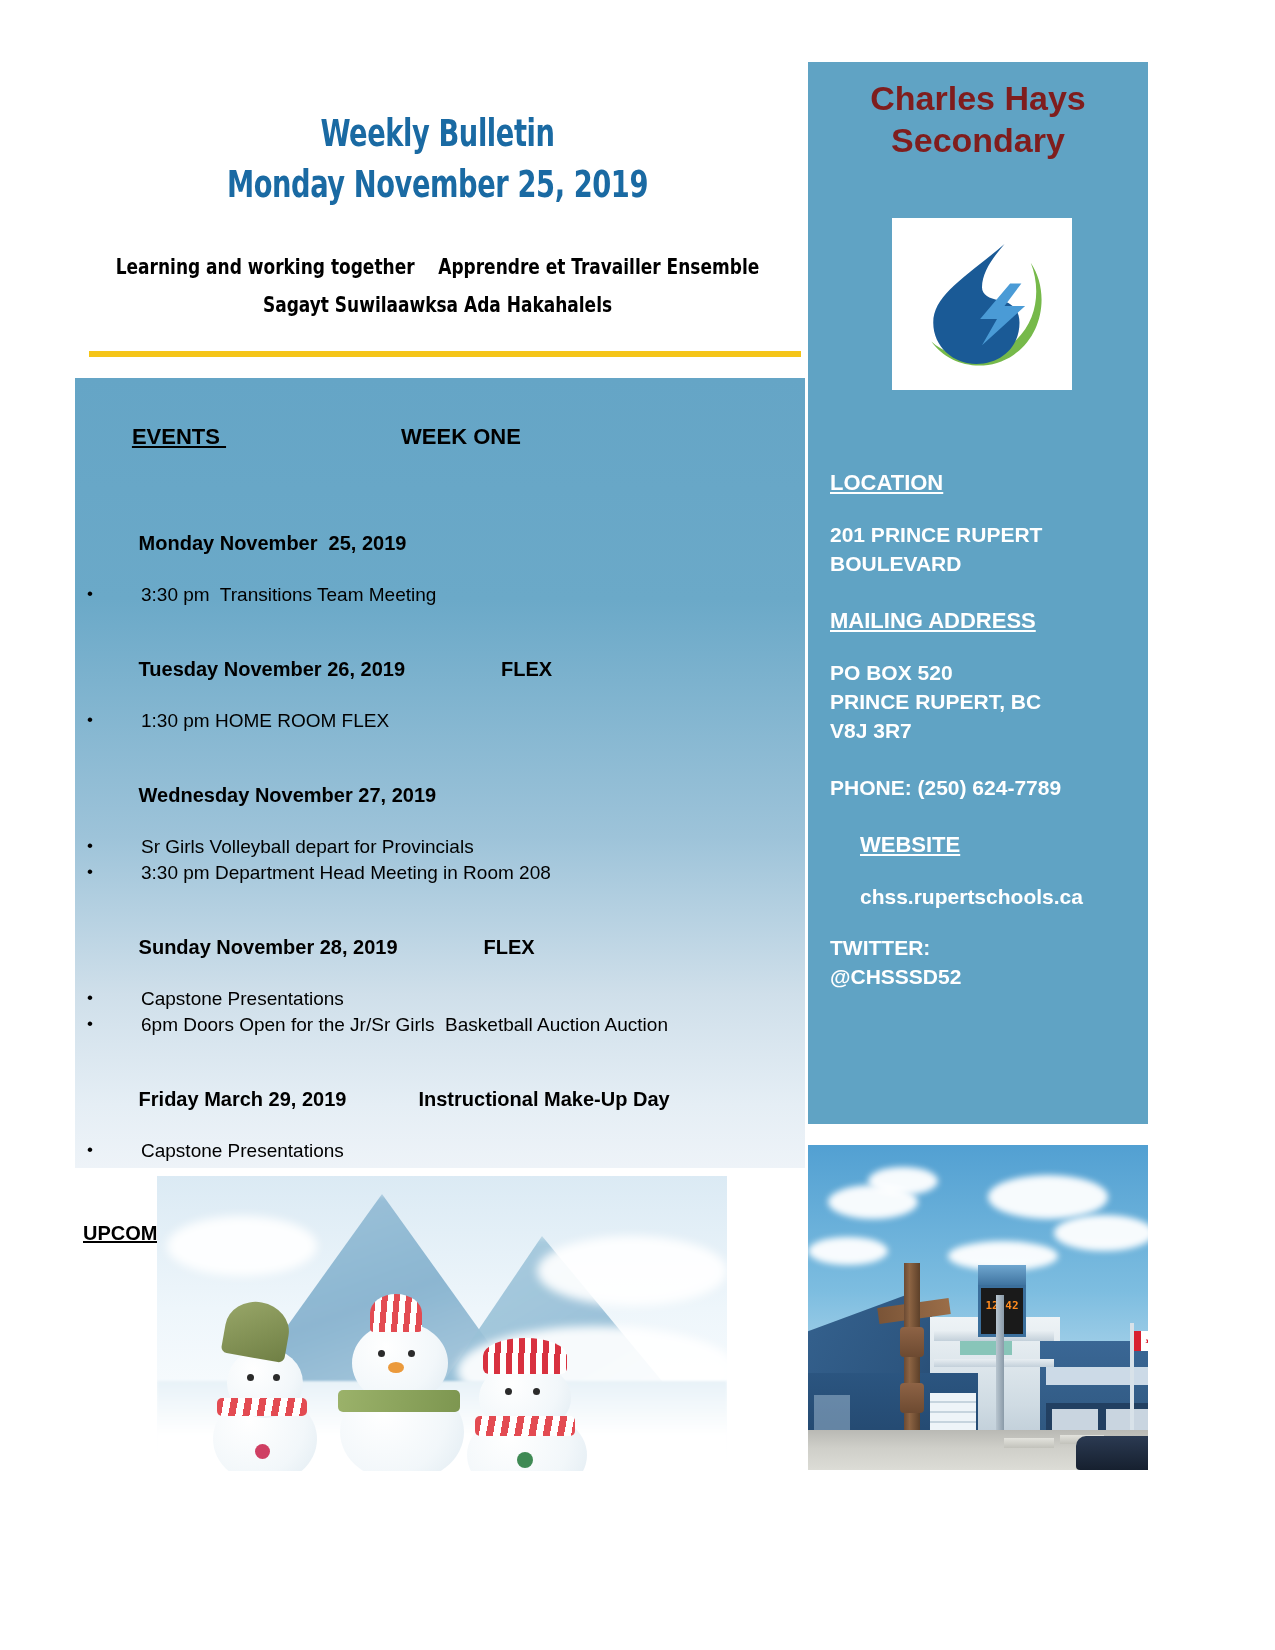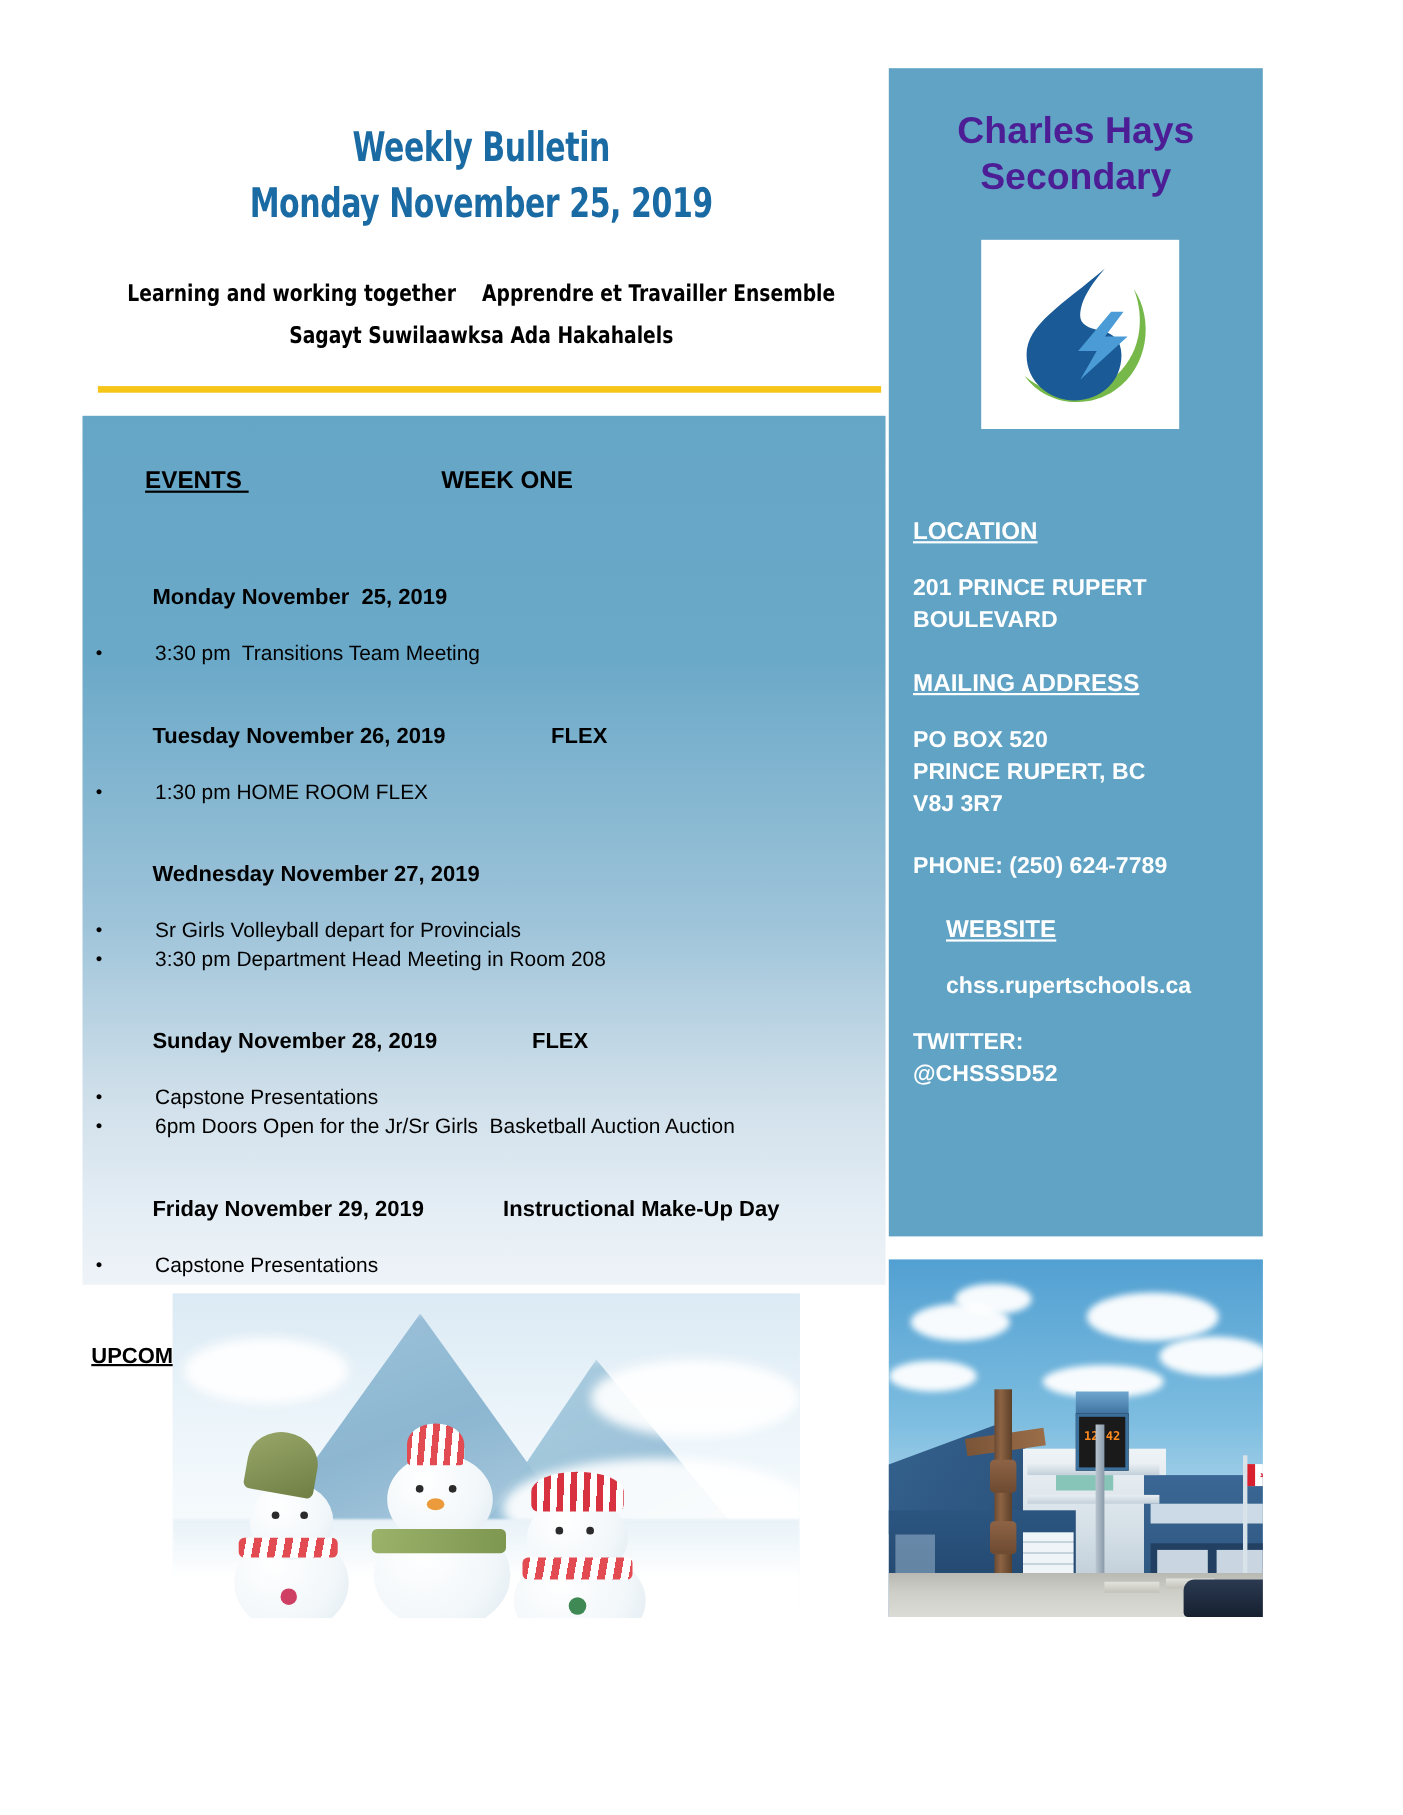--- a/index.html
+++ b/index.html
@@ -140,21 +140,21 @@
 
   
   .sidebar {
     position: absolute; left: 808px; top: 62px;
     width: 340px; height: 1062px;
     background: #60a3c4;
     color: #ffffff;
   }
   .school-name {
     text-align:center; font-size: 34px; font-weight:bold;
-    line-height: 42px; padding-top: 36px; color:#4c1d95;
+    line-height: 42px; padding-top: 15px; color:#7f1d1d;
   }
   .school-name .sn2 { display:block; }
 
   .logo-box {
     position:absolute; left: 84px; top: 156px;
     width: 180px; height: 172px; background:#fff;
     display:flex; align-items:center; justify-content:center;
   }
   .logo-svg { width: 152px; height: 150px; display:block; }
 
@@ -316,21 +316,21 @@
       <div class="day-block">
         <div class="day-title">
           <span>Sunday November 28, 2019</span><span class="tag" style="margin-left:86px">FLEX</span>
         </div>
         <div class="ev-item">Capstone Presentations</div>
         <div class="ev-item">6pm Doors Open for the Jr/Sr Girls  Basketball Auction Auction</div>
       </div>
 
       <div class="day-block">
         <div class="day-title">
-          <span>Friday November 29, 2019</span><span class="tag" style="margin-left:72px">Instructional Make-Up Day</span>
+          <span>Friday March 29, 2019</span><span class="tag" style="margin-left:72px">Instructional Make-Up Day</span>
         </div>
         <div class="ev-item">Capstone Presentations</div>
       </div>
 
       <div class="upcoming-head">UPCOMING EVENTS</div>
       <div class="upcoming-line">Winter Sports are beginning—watch for more information.</div>
       <div class="musical-title">CHSS Musical: Freaky Friday</div>
       <div class="musical-date">December  5, 6 &amp; 7, 2019</div>
     </div>
   </div>

